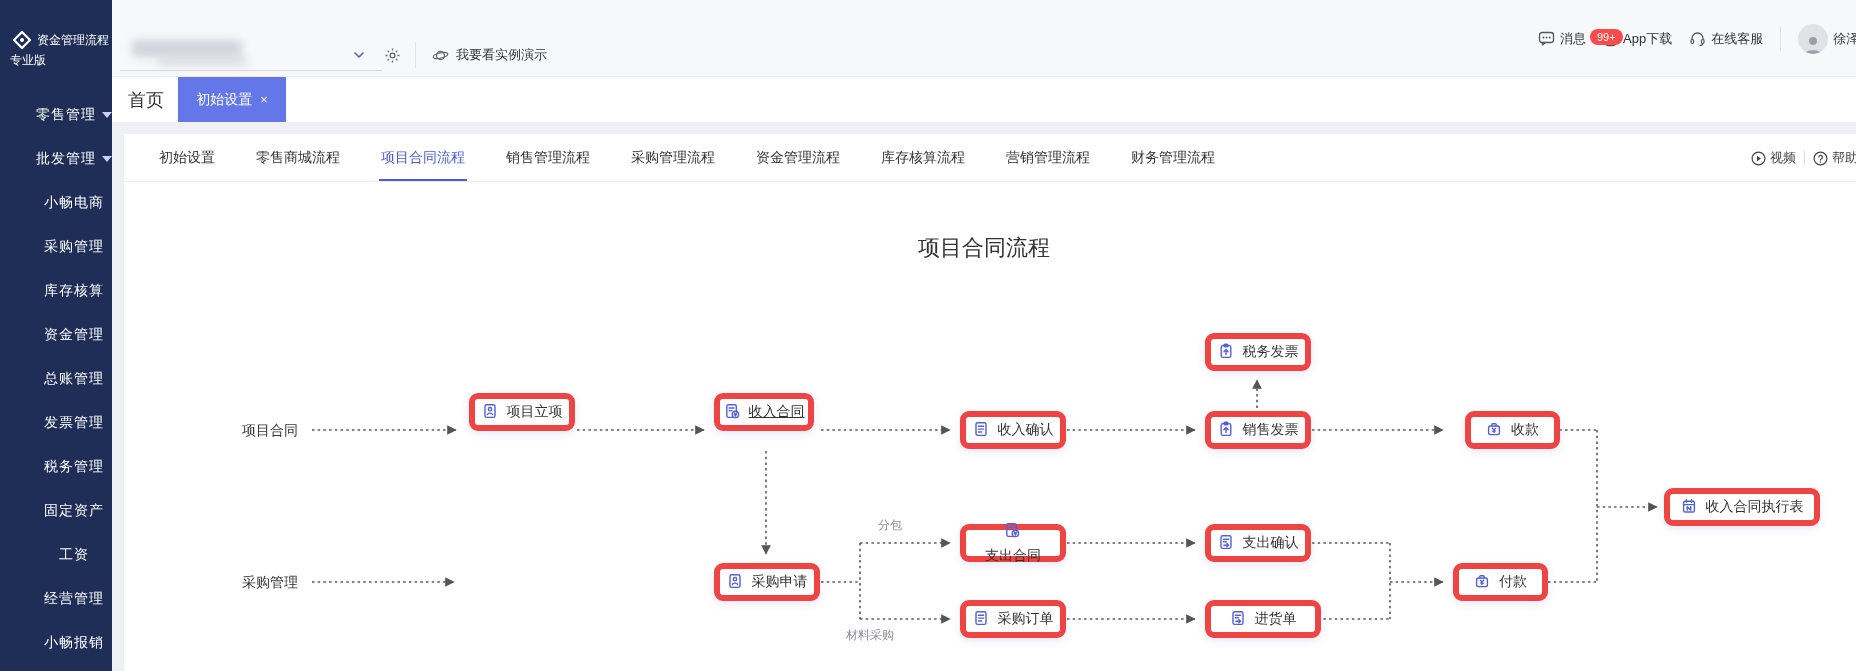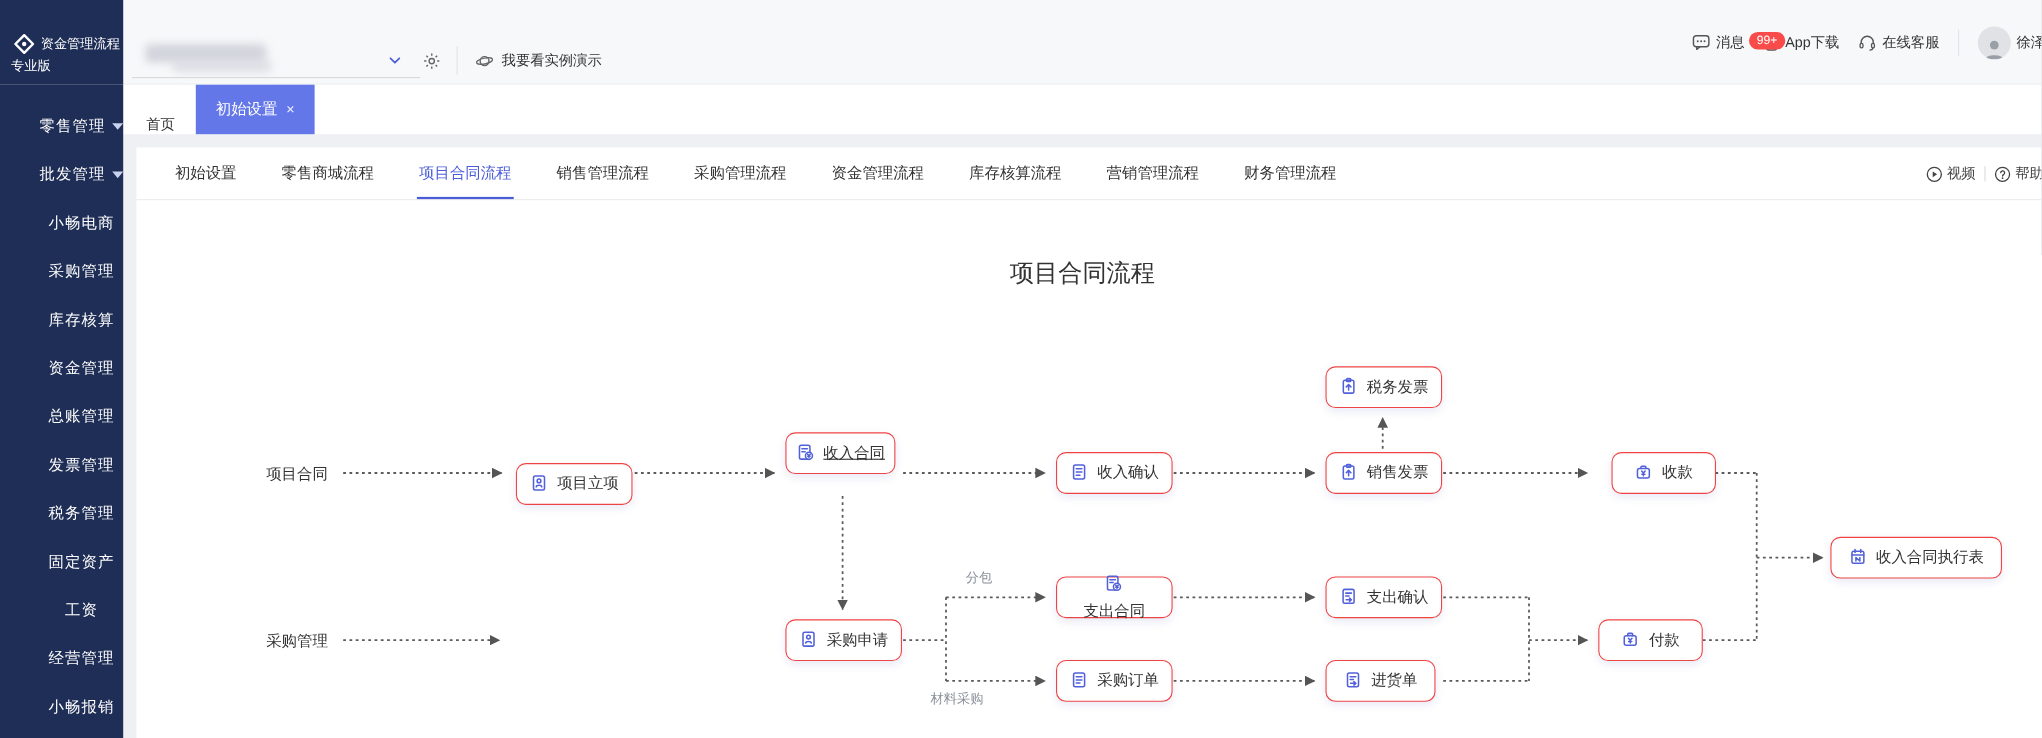--- a/index.html
+++ b/index.html
@@ -31,22 +31,22 @@
   .demo{position:absolute;left:320px;top:46px;display:flex;align-items:center;gap:7px;font-size:13px;color:#333;cursor:pointer;}
   .tb-right{position:absolute;left:1426px;top:0;height:77px;display:flex;align-items:center;gap:17px;font-size:13px;color:#333;}
   .tb-group{display:flex;align-items:center;gap:5px;cursor:pointer;white-space:nowrap;}
   .tb-div2{width:1px;height:24px;background:#e2e3e6;}
   .avatar{width:30px;height:30px;border-radius:50%;background:#e1e2e5;display:flex;align-items:flex-end;justify-content:center;overflow:hidden;}
   .badge{position:absolute;left:1590px;top:29px;background:#fa4b4b;color:#fff;font-size:11px;
          padding:1px 7px;border-radius:9px;z-index:6;line-height:14px;}
 
   
   .tabsbar{position:absolute;left:112px;top:77px;width:1744px;height:45px;background:#fff;z-index:3;}
-  .tab-home{position:absolute;left:6px;top:0;width:56px;height:45px;display:flex;align-items:flex-end;
-            justify-content:center;font-size:13px;color:#333;cursor:pointer;}
+  .tab-home{position:absolute;left:6px;top:0;width:56px;height:45px;display:flex;align-items:center;
+            justify-content:center;font-size:18px;color:#333;cursor:pointer;}
   .tab-active{position:absolute;left:66px;top:0;width:108px;height:45px;background:#6377e9;color:#fff;
               display:flex;align-items:center;justify-content:center;gap:8px;font-size:14px;cursor:pointer;}
   .tab-close{font-size:13px;opacity:.9;cursor:pointer;}
 
   
   .panel{position:absolute;left:124px;top:134px;width:1732px;height:537px;background:#fff;z-index:1;}
   .subtabs{position:relative;height:48px;border-bottom:1px solid #ececec;display:flex;align-items:center;
            padding-left:33px;gap:37px;font-size:14px;color:#333;}
   .subtab{cursor:pointer;position:relative;padding:14px 2px;}
   .subtab.active{color:#4a5cd8;}
@@ -55,21 +55,21 @@
                  font-size:13px;color:#444;padding-right:0;}
   .st-div{width:1px;height:14px;background:#dcdcdc;}
   .st-group{display:flex;align-items:center;gap:4px;cursor:pointer;white-space:nowrap;}
 
   
   .flow-title{position:absolute;left:112px;top:233px;width:1744px;text-align:center;
               font-size:22px;color:#333;z-index:2;}
   .connectors{position:absolute;left:0;top:0;z-index:1;pointer-events:none;}
   .lane-label{position:absolute;height:22px;line-height:22px;font-size:14px;color:#333;z-index:2;}
   .branch-label{position:absolute;font-size:12px;color:#8a8f99;z-index:2;}
-  .node{position:absolute;height:38px;background:#fff;border:1px solid #ef4444;border-radius:9px;
+  .node{position:absolute;height:38px;background:#fff;border:6px solid #ef4444;border-radius:9px;
         box-shadow:0 3px 8px rgba(110,120,200,.16);display:flex;align-items:center;justify-content:center;
         gap:7px;font-size:14px;color:#333;z-index:2;cursor:pointer;}
   .node svg{width:18px;height:18px;flex:0 0 auto;}
 </style>
 </head>
 <body>
 
 <svg width="0" height="0" style="position:absolute" aria-hidden="true">
   <defs>
     <g id="sym-person-doc" fill="none" stroke="#5261d9" stroke-width="1.4" stroke-linecap="round" stroke-linejoin="round">
@@ -306,21 +306,21 @@
       <path d="M1597 430V582"></path>
       <path d="M1597 507H1657" marker-end="url(#arr)"></path>
     </g>
   </svg>
 
   <div class="lane-label" style="left:242px;top:419px;">项目合同</div>
   <div class="lane-label" style="left:242px;top:571px;">采购管理</div>
   <div class="branch-label" style="left:878px;top:517px;">分包</div>
   <div class="branch-label" style="left:846px;top:627px;">材料采购</div>
 
-  <div class="node" style="left:469px;top:421px;width:106px;">
+  <div class="node" style="left:469px;top:393px;width:106px;">
     <svg>
         <use href="#sym-person-doc"></use>
       </svg>
     <span>项目立项</span>
   </div>
   <div class="node" style="left:714px;top:393px;width:100px;text-decoration:underline;">
     <svg>
         <use href="#sym-yen-doc"></use>
       </svg>
     <span>收入合同</span>
@@ -366,21 +366,21 @@
         <use href="#sym-arrow-doc"></use>
       </svg>
     <span>支出确认</span>
   </div>
   <div class="node" style="left:960px;top:600px;width:106px;">
     <svg>
         <use href="#sym-list-doc"></use>
       </svg>
     <span>采购订单</span>
   </div>
-  <div class="node" style="left:1205px;top:600px;width:100px;">
+  <div class="node" style="left:1205px;top:600px;width:116px;">
     <svg>
         <use href="#sym-arrow-doc"></use>
       </svg>
     <span>进货单</span>
   </div>
   <div class="node" style="left:1453px;top:563px;width:95px;">
     <svg>
         <use href="#sym-money"></use>
       </svg>
     <span>付款</span>

